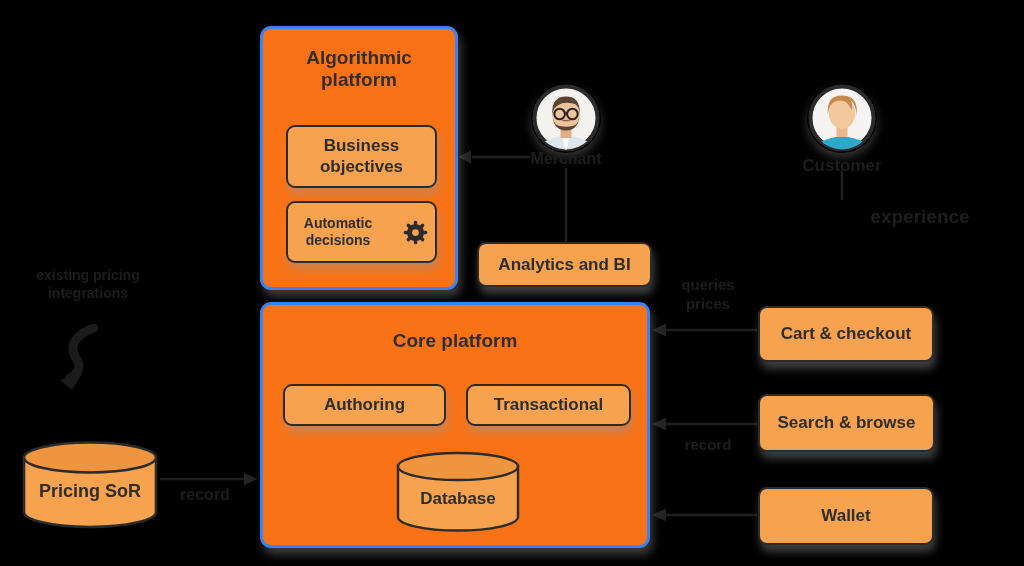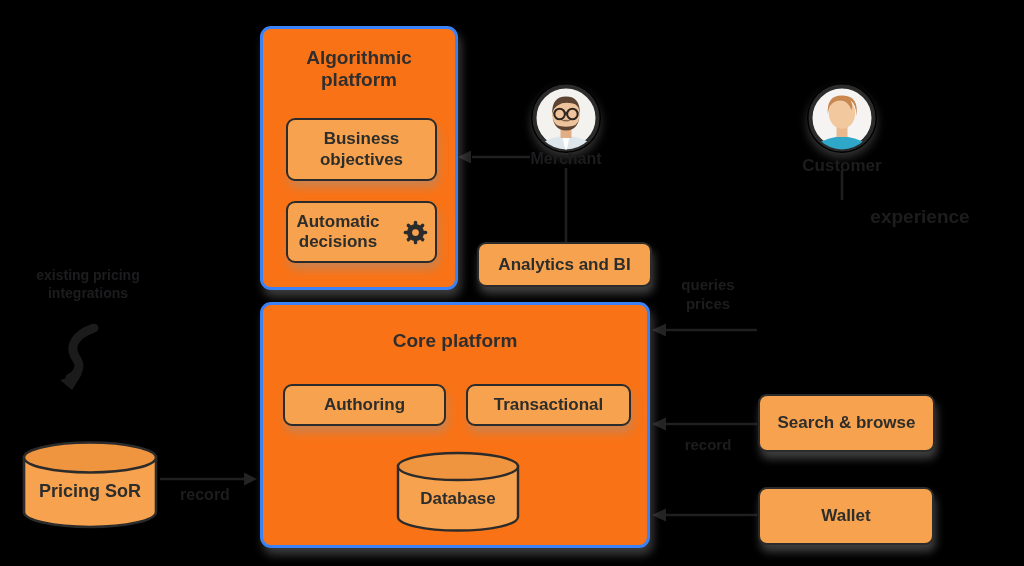--- a/index.html
+++ b/index.html
@@ -38,24 +38,24 @@
 
     <line x1="757" y1="515" x2="666" y2="515" stroke="#1F1F1F" stroke-width="2.5"></line>
     <polygon points="652,515 666,508.5 666,521.5" fill="#232323"></polygon>
 
     <line x1="160" y1="479" x2="244" y2="479" stroke="#1F1F1F" stroke-width="2.5"></line>
     <polygon points="257,479 244,472.5 244,485.5" fill="#232323"></polygon>
   </svg>
 
   <div class="abs container-box" style="left:260px;top:26px;width:192px;height:258px;">
     <div class="container-title" style="padding:18px 30px 0 30px;">Algorithmic platform</div>
-    <div class="abs orange-box" style="left:23px;top:89px;width:147px;height:59px;font-size:17px;line-height:1.2;justify-content:center;">
+    <div class="abs orange-box" style="left:23px;top:96px;width:147px;height:59px;font-size:17px;line-height:1.2;justify-content:center;">
       <span style="padding:0 22px;">Business objectives</span>
     </div>
-    <div class="abs orange-box" style="left:23px;top:172px;width:147px;height:58px;font-size:17px;line-height:1.2;gap:20px;">
+    <div class="abs orange-box" style="left:23px;top:172px;width:147px;height:58px;font-size:14px;line-height:1.2;gap:20px;">
       <span style="display:inline-block;width:88px;">Automatic decisions</span>
       <span>
         <svg width="27" height="27" viewBox="0 0 24 24">
           <g fill="#2B2B2B">
             <rect x="10.5" y="1.5" width="3" height="21" rx="1.4"></rect>
             <rect x="10.5" y="1.5" width="3" height="21" rx="1.4" transform="rotate(45 12 12)"></rect>
             <rect x="10.5" y="1.5" width="3" height="21" rx="1.4" transform="rotate(90 12 12)"></rect>
             <rect x="10.5" y="1.5" width="3" height="21" rx="1.4" transform="rotate(135 12 12)"></rect>
             <circle cx="12" cy="12" r="7.6"></circle>
           </g>
@@ -148,20 +148,23 @@
         <path d="M20.8 31 Q19.5 11.5 36 12.5 Q52 13 49.5 33 Q49 21 43.5 17.5 Q46.5 22.5 44.5 27 Q40 15.5 29.5 18 Q22 20.5 20.8 31 Z" fill="#C9884F"></path>
       </g>
     </svg>
   </div>
   <div class="abs ghost" style="left:792px;top:155px;width:100px;font-size:17px;">Customer</div>
 
   <div class="abs ghost" style="left:845px;top:204px;width:150px;font-size:19px;line-height:1.35;">
     <div>experience</div>
   </div>
 
+  <div class="abs orange-box" style="left:758px;top:306px;width:172px;height:52px;font-size:17px;">
+    <span>Cart &amp; checkout</span>
+  </div>
   <div class="abs orange-box" style="left:758px;top:394px;width:173px;height:54px;font-size:17px;">
     <span>Search &amp; browse</span>
   </div>
   <div class="abs orange-box" style="left:758px;top:487px;width:172px;height:54px;font-size:17px;">
     <span>Wallet</span>
   </div>
 
   <div class="abs ghost" style="left:674px;top:276px;width:68px;font-size:15px;">
     <div>queries</div>
     <div>prices</div>

